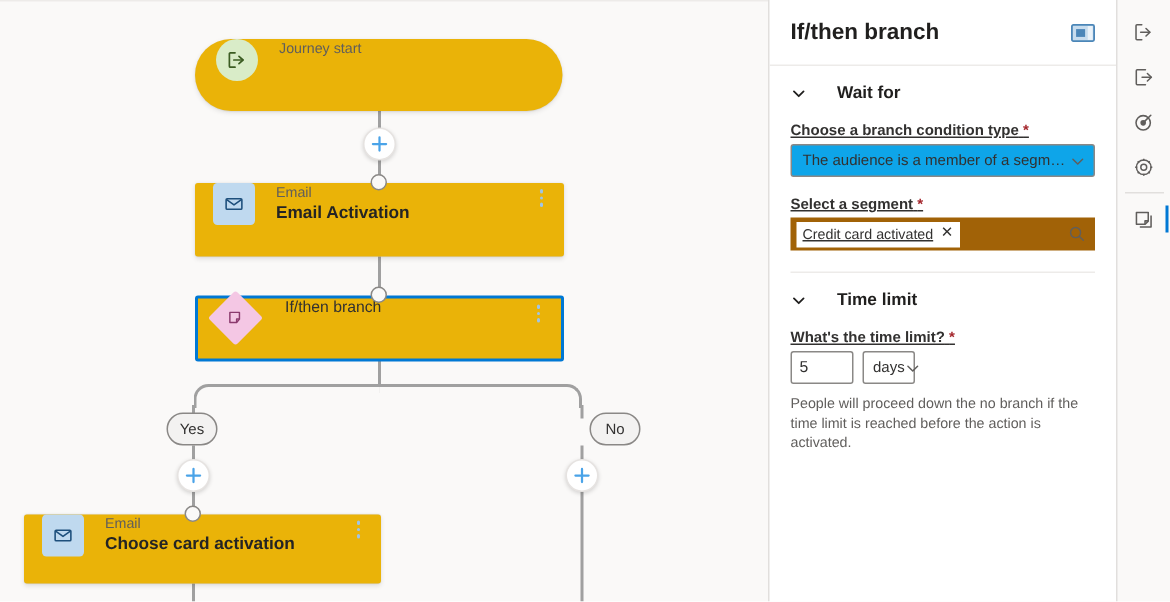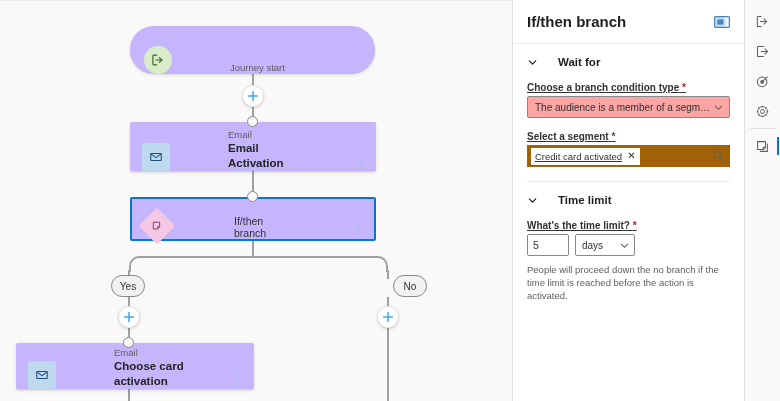--- a/index.html
+++ b/index.html
@@ -68,26 +68,25 @@
     box-shadow: 0 1px 3px rgba(0,0,0,0.16);
     z-index: 5;
     display: flex; align-items: center; justify-content: center;
     cursor: pointer;
   }
   .plus svg { display: block; }
 
   
   .node {
     position: absolute;
-    background: #c4b5fd;
-    display: flex;
-    align-items: flex-end;
+    background: #eab308;
+    display: flex;
+    align-items: flex-start;
     z-index: 3;
     cursor: pointer;
-    gap: 44px;
   }
   .node-start {
     border-radius: 26px;
     box-shadow: 0 1.2px 3.6px rgba(0,0,0,0.10), 0 0.3px 0.9px rgba(0,0,0,0.10);
     padding: 0 14px;
   }
   .node-card {
     border-radius: 2px;
     box-shadow: 0 1.2px 3.6px rgba(0,0,0,0.11), 0 0.3px 0.9px rgba(0,0,0,0.09);
     padding: 0 12px;
@@ -224,21 +223,21 @@
     margin-bottom: 3px;
     display: block;
     text-decoration: underline;
   }
   .req { color: #a4262c; font-weight: bold; }
 
   .select-box {
     height: 22px;
     border: 1px solid #8a8886;
     border-radius: 2px;
-    background: #fca5a5;
+    background: #0ea5e9;
     display: flex;
     align-items: center;
     padding: 0 5px 0 7px;
     cursor: pointer;
   }
   .select-value {
     flex: 1 1 auto;
     font-size: 10px;
     color: #323130;
     white-space: nowrap; overflow: hidden; text-overflow: ellipsis;
@@ -277,21 +276,21 @@
     width: 42px; height: 22px;
     border: 1px solid #8a8886;
     border-radius: 2px;
     background: #fff;
     font-size: 10.5px;
     color: #323130;
     padding: 0 5px;
     font-family: "Liberation Sans", sans-serif;
   }
   .unit-select {
-    width: 60px; height: 22px;
+    width: 35px; height: 22px;
     border: 1px solid #8a8886;
     border-radius: 2px;
     background: #fff;
     display: flex; align-items: center;
     padding: 0 4px 0 6px;
     cursor: pointer;
   }
   .unit-select .uv { flex: 1 1 auto; font-size: 10px; color: #323130; }
 
   .help-text {

